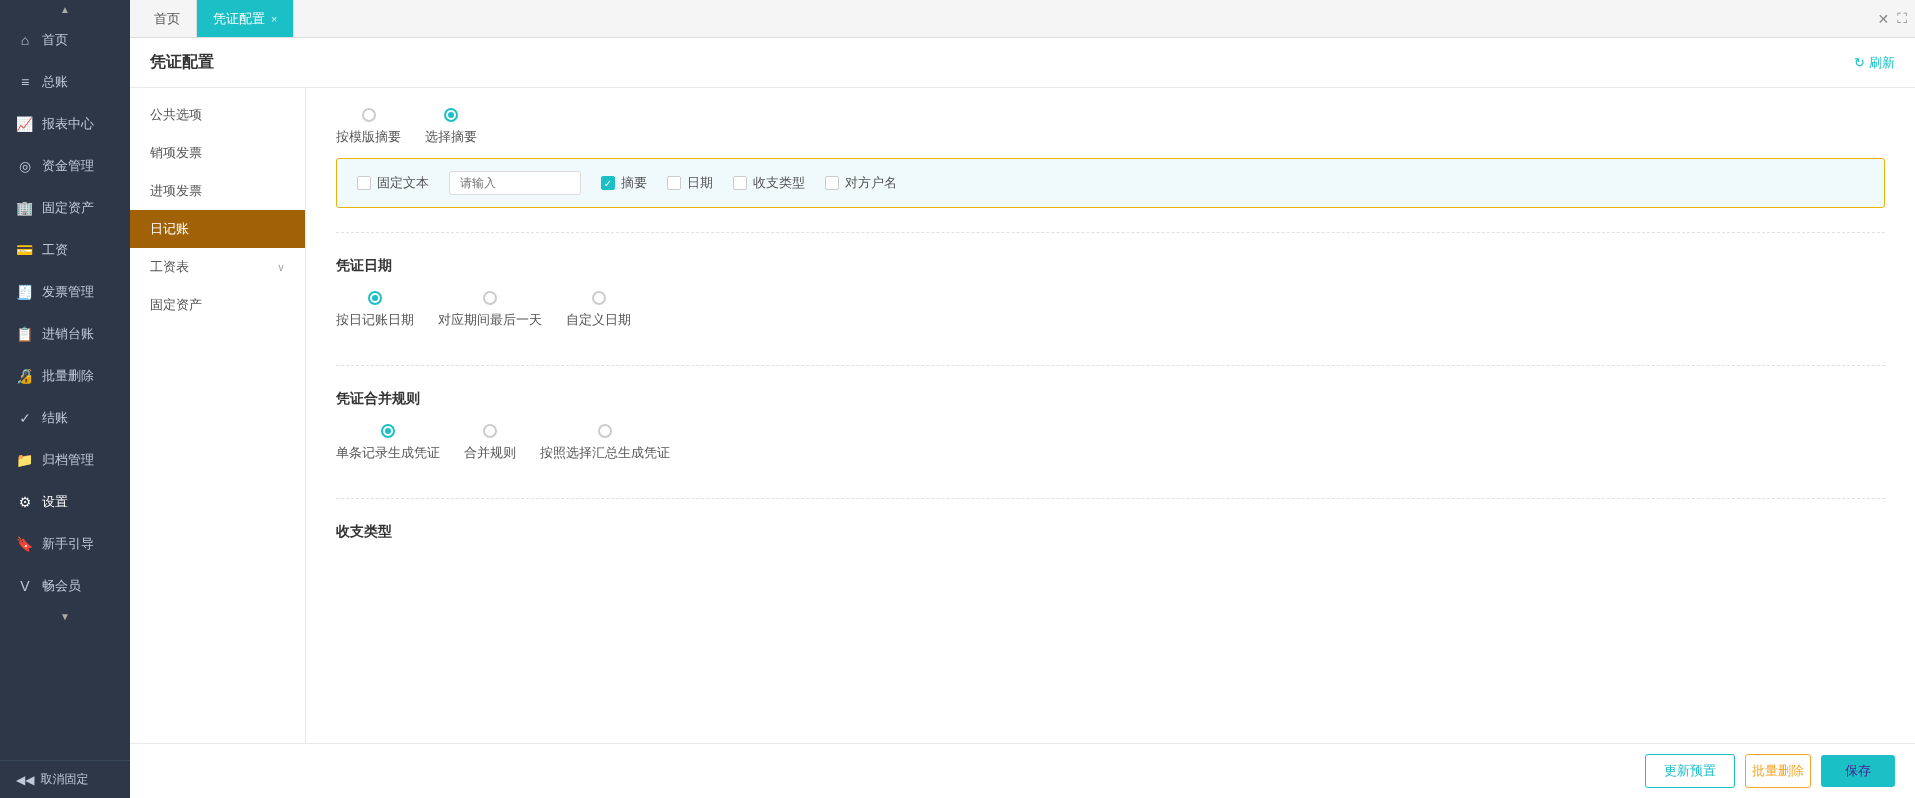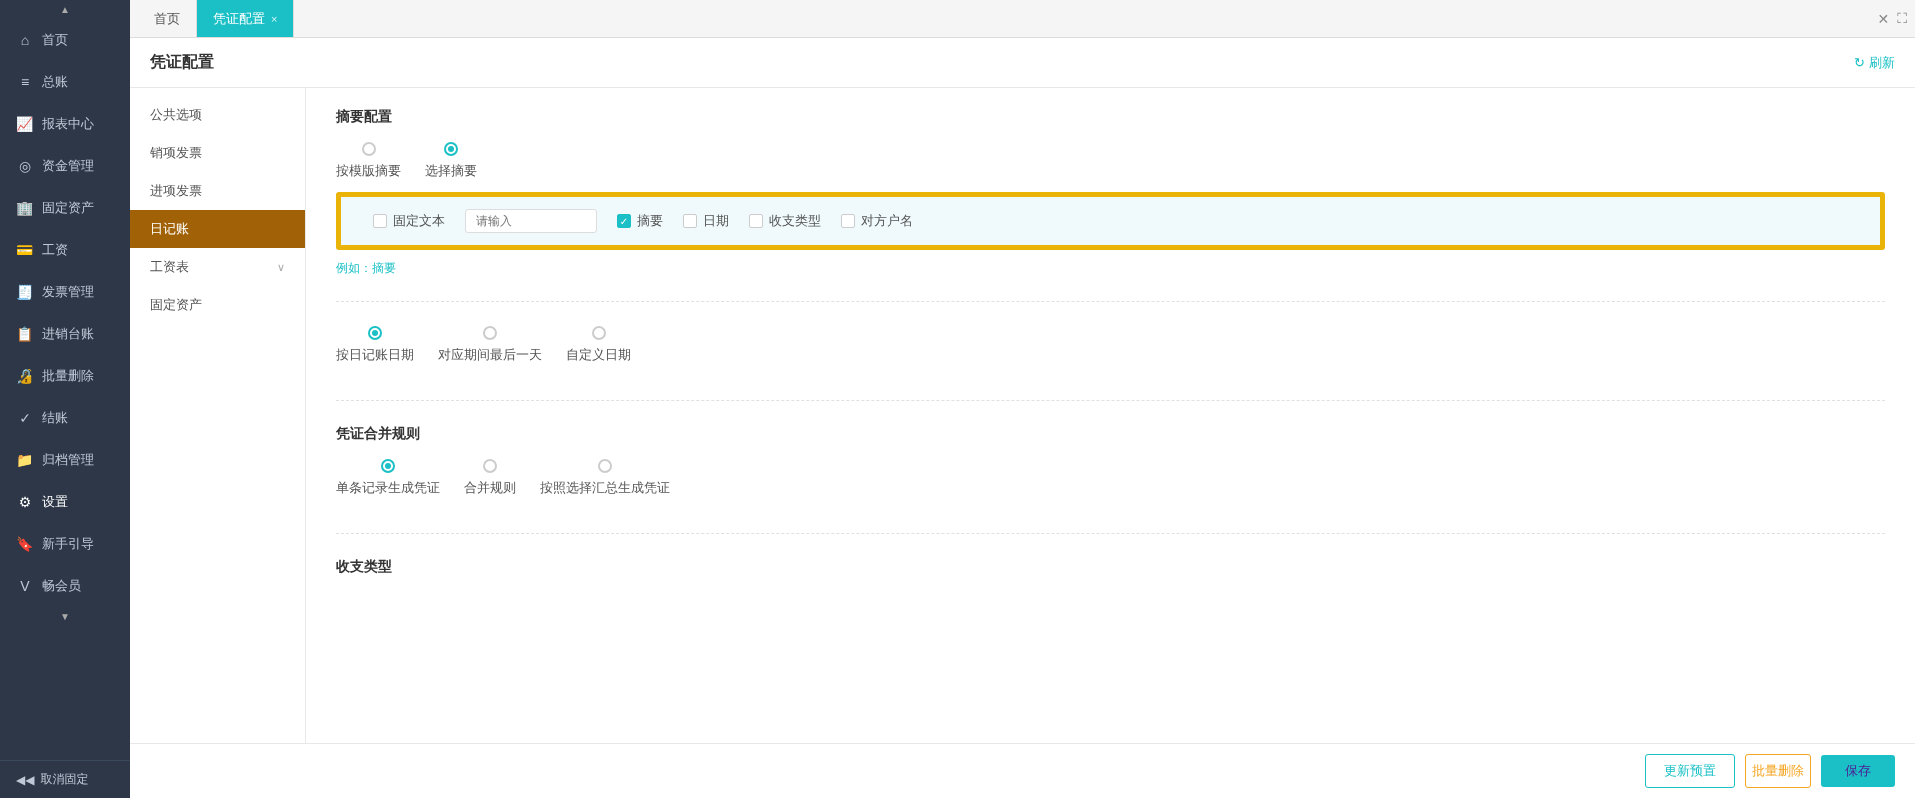--- a/index.html
+++ b/index.html
@@ -180,23 +180,23 @@
       content: '';
       width: 6px;
       height: 6px;
       border-radius: 50%;
       background: #1ac0c6;
     }
 
     
     .checkbox-row {
       background: #f0fafc;
-      border: 5px solid #eab308;
+      border: 1px solid #eab308;
       border-radius: 3px;
-      padding: 12px 32px;
+      padding: 12px 20px;
       display: flex;
       align-items: center;
       gap: 20px;
       flex-wrap: wrap;
     }
     .checkbox-option {
       display: flex;
       align-items: center;
       gap: 6px;
       cursor: pointer;
@@ -400,21 +400,20 @@
         <span class="chevron">∨</span>
       </div>
       <div class="left-nav-item">
         <span>固定资产</span>
       </div>
     </div>
 
     <div class="right-content">
 
       <div class="section">
-        <div class="section-title">摘要配置</div>
 
         <div class="radio-group">
           <label class="radio-option">
             <div class="radio-circle"></div>
             <span>按模版摘要</span>
           </label>
           <label class="radio-option">
             <div class="radio-circle checked"></div>
             <span>选择摘要</span>
           </label>
@@ -441,24 +440,24 @@
             <div class="checkbox-box"></div>
             <span>收支类型</span>
           </label>
 
           <label class="checkbox-option">
             <div class="checkbox-box"></div>
             <span>对方户名</span>
           </label>
         </div>
 
-        <div class="example-text">例如：摘要</div>
       </div>
 
       <div class="section">
+        <div class="section-title">凭证日期</div>
         <div class="radio-group">
           <label class="radio-option">
             <div class="radio-circle checked"></div>
             <span>按日记账日期</span>
           </label>
           <label class="radio-option">
             <div class="radio-circle"></div>
             <span>对应期间最后一天</span>
           </label>
           <label class="radio-option">

